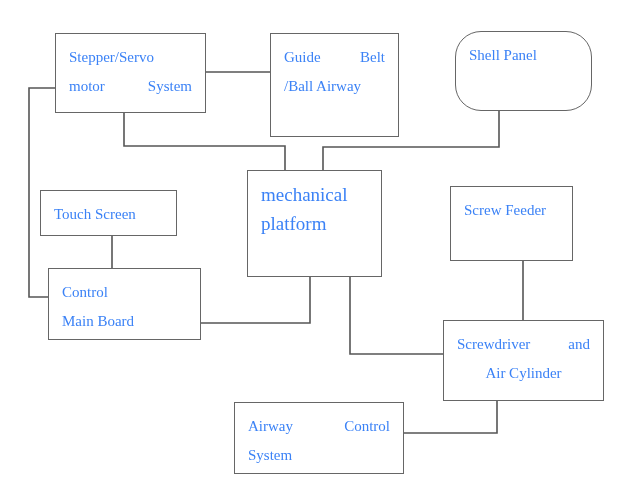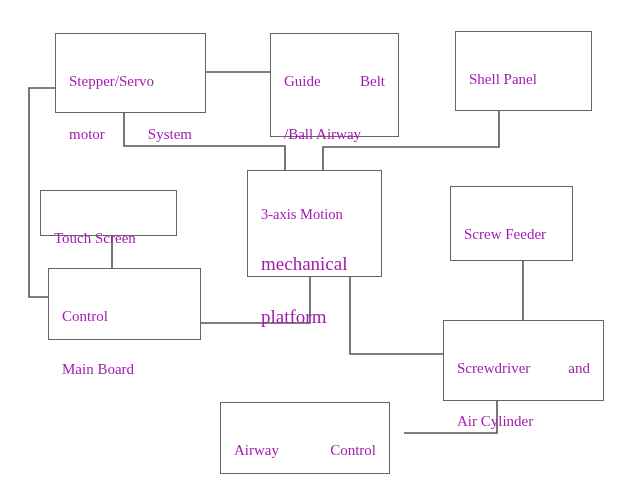--- a/index.html
+++ b/index.html
@@ -32,22 +32,21 @@
     border: 1px solid #666666;
     background: #ffffff;
     padding: 9px 13px 6px 13px;
     z-index: 2;
   }
   .node-line {
     display: block;
     font-size: 15px;
     line-height: 1.95;
     white-space: nowrap;
-    color: #a21caf;
-    margin-top: 24px;
+    color: #3b82f6;
   }
   .node-line.justify {
     display: flex;
     justify-content: space-between;
     white-space: normal;
   }
   .node-line.big {
     font-size: 19px;
     line-height: 1.55;
   }
@@ -84,48 +83,47 @@
           <span class="seg">System</span>
         </div>
       </div>
       <div class="node-box" style="left: 270px; top: 33px; width: 129px; height: 104px; border-color: rgb(102, 102, 102);">
         <div class="node-line justify">
           <span class="seg">Guide</span>
           <span class="seg">Belt</span>
         </div>
         <div class="node-line">/Ball Airway</div>
       </div>
-      <div class="node-box" style="left: 455px; top: 31px; width: 137px; height: 80px; border-color: rgb(102, 102, 102);">
+      <div class="node-box" style="left: 455px; top: 31px; width: 137px; height: 80px; border-color: rgb(102, 102, 102); border-radius: 26px;">
         <div class="node-line">Shell Panel</div>
       </div>
       <div class="node-box" style="left: 40px; top: 190px; width: 137px; height: 46px; border-color: rgb(102, 102, 102); font-family: Liberation Serif, serif;">
         <div class="node-line">Touch Screen</div>
       </div>
       <div class="node-box" style="left: 247px; top: 170px; width: 135px; height: 107px; border-color: rgb(102, 102, 102);">
-        <div class="node-line small">3-axis  Motion</div>
         <div class="node-line big">mechanical</div>
         <div class="node-line big">platform</div>
       </div>
       <div class="node-box" style="left: 450px; top: 186px; width: 123px; height: 75px; border-color: rgb(102, 102, 102);">
         <div class="node-line">Screw Feeder</div>
       </div>
       <div class="node-box" style="left: 48px; top: 268px; width: 153px; height: 72px; border-color: rgb(102, 102, 102);">
         <div class="node-line justify">
           <span class="seg">Control</span>
         </div>
         <div class="node-line">Main Board</div>
       </div>
-      <div class="node-box" style="left: 443px; top: 320px; width: 161px; height: 81px; border-color: rgb(102, 102, 102);">
+      <div class="node-box" style="left: 443px; top: 320px; width: 161px; height: 81px; border-color: rgb(102, 102, 102); text-align: center;">
         <div class="node-line justify">
           <span class="seg">Screwdriver</span>
           <span class="seg">and</span>
         </div>
         <div class="node-line">Air Cylinder</div>
       </div>
-      <div class="node-box" style="left: 220px; top: 402px; width: 170px; height: 72px; border-color: rgb(102, 102, 102); text-align: center;">
+      <div class="node-box" style="left: 234px; top: 402px; width: 170px; height: 72px; border-color: rgb(102, 102, 102);">
         <div class="node-line justify">
           <span class="seg">Airway</span>
           <span class="seg">Control</span>
         </div>
         <div class="node-line">System</div>
       </div>
     </div>
 
 </div>
 

